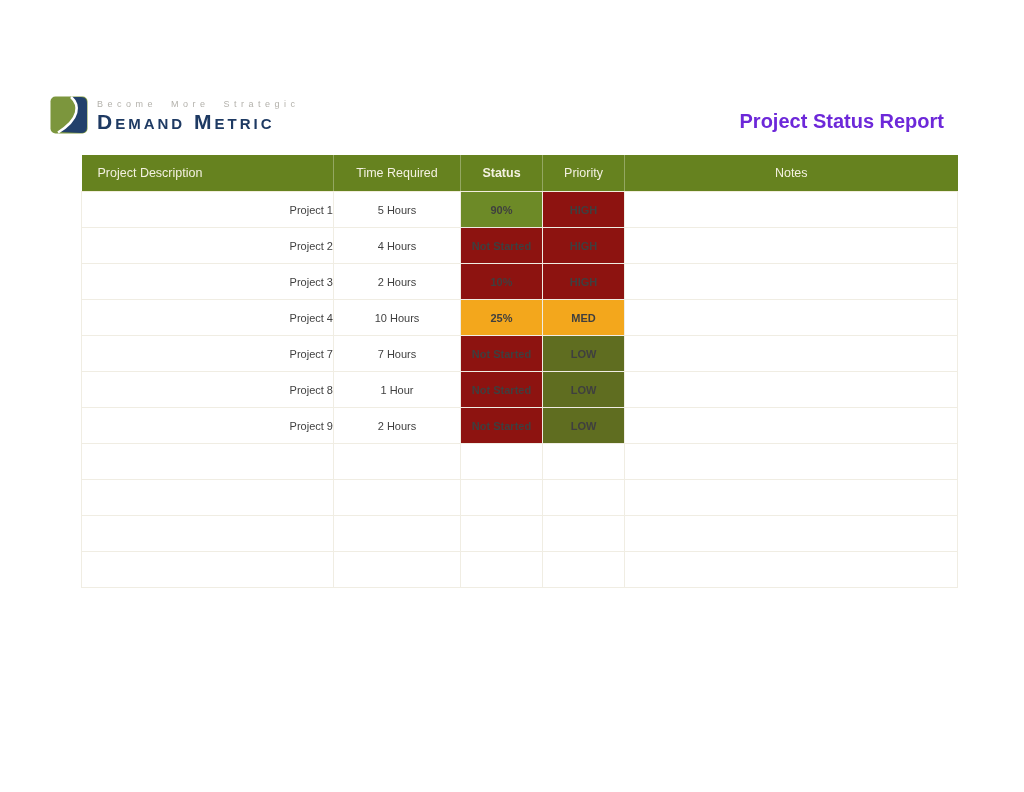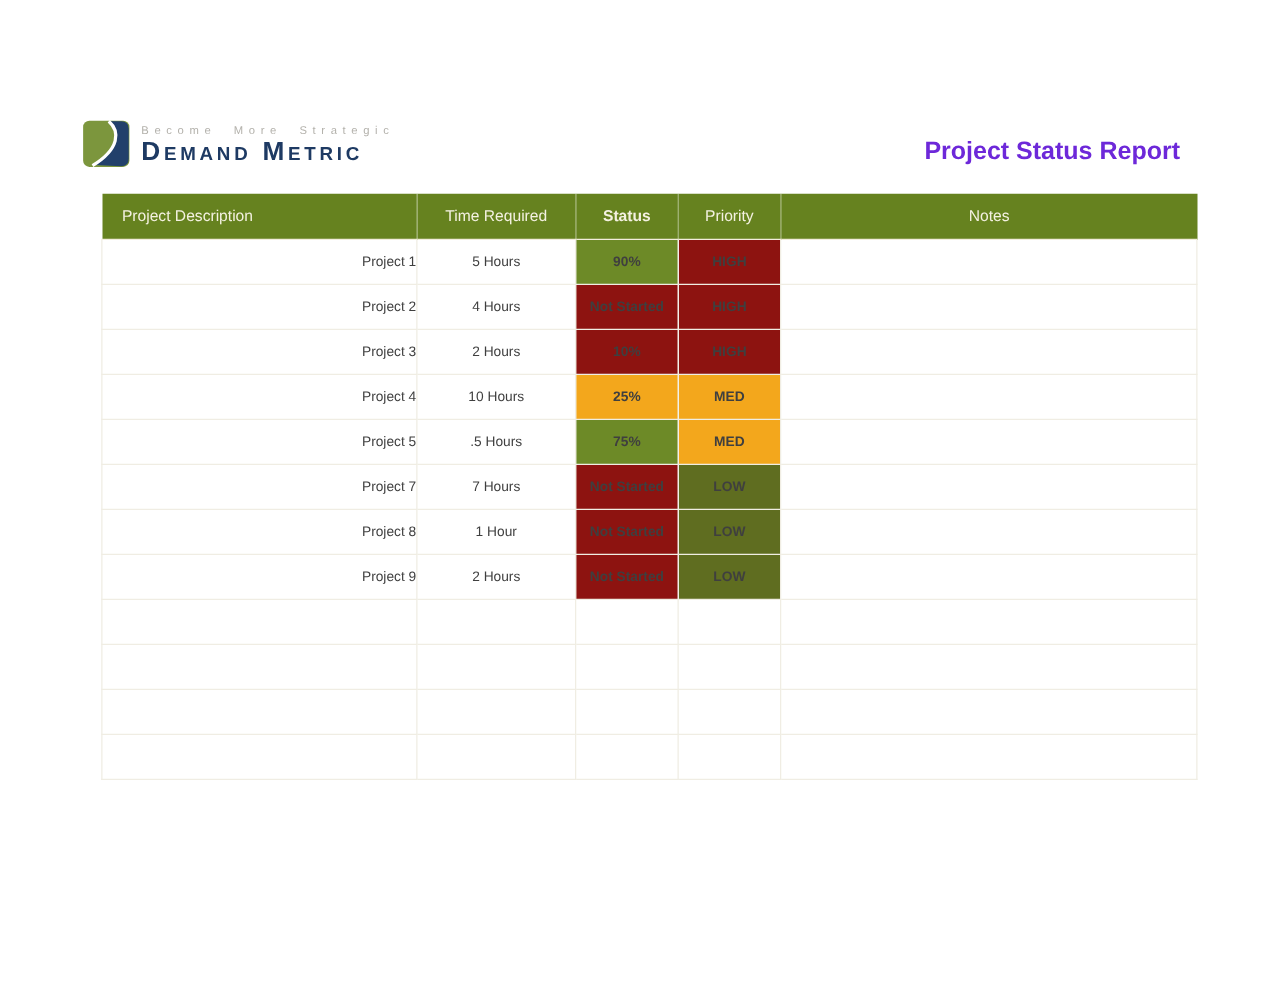--- a/index.html
+++ b/index.html
@@ -8,21 +8,21 @@
     width: 1024px;
     height: 792px;
     background: #ffffff;
     font-family: "Liberation Sans", "DejaVu Sans", sans-serif;
     overflow: hidden;
   }
 
   
   .logo {
     position: absolute;
-    left: 66px;
+    left: 50px;
     top: 96px;
     display: flex;
     align-items: flex-start;
     gap: 9px;
   }
   .logo-icon { width: 38px; height: 38px; flex: 0 0 auto; }
   .logo-text { padding-top: 3px; }
   .logo-tagline {
     font-size: 9px;
     letter-spacing: 4.5px;
@@ -153,27 +153,20 @@
           <td class="notes-cell"></td>
         </tr>
         <tr>
           <td class="desc-cell">Project 4</td>
           <td class="time-cell">10 Hours</td>
           <td class="status-cell" style="background: rgb(243, 167, 28);">25%</td>
           <td class="priority-cell" style="background: rgb(243, 167, 28);">MED</td>
           <td class="notes-cell"></td>
         </tr>
         <tr>
-          <td class="desc-cell">Project 5</td>
-          <td class="time-cell">.5 Hours</td>
-          <td class="status-cell" style="background: rgb(109, 138, 39);">75%</td>
-          <td class="priority-cell" style="background: rgb(243, 167, 28);">MED</td>
-          <td class="notes-cell"></td>
-        </tr>
-        <tr>
           <td class="desc-cell">Project 7</td>
           <td class="time-cell">7 Hours</td>
           <td class="status-cell" style="background: rgb(141, 19, 16);">Not Started</td>
           <td class="priority-cell" style="background: rgb(95, 109, 32);">LOW</td>
           <td class="notes-cell"></td>
         </tr>
         <tr>
           <td class="desc-cell">Project 8</td>
           <td class="time-cell">1 Hour</td>
           <td class="status-cell" style="background: rgb(141, 19, 16);">Not Started</td>

